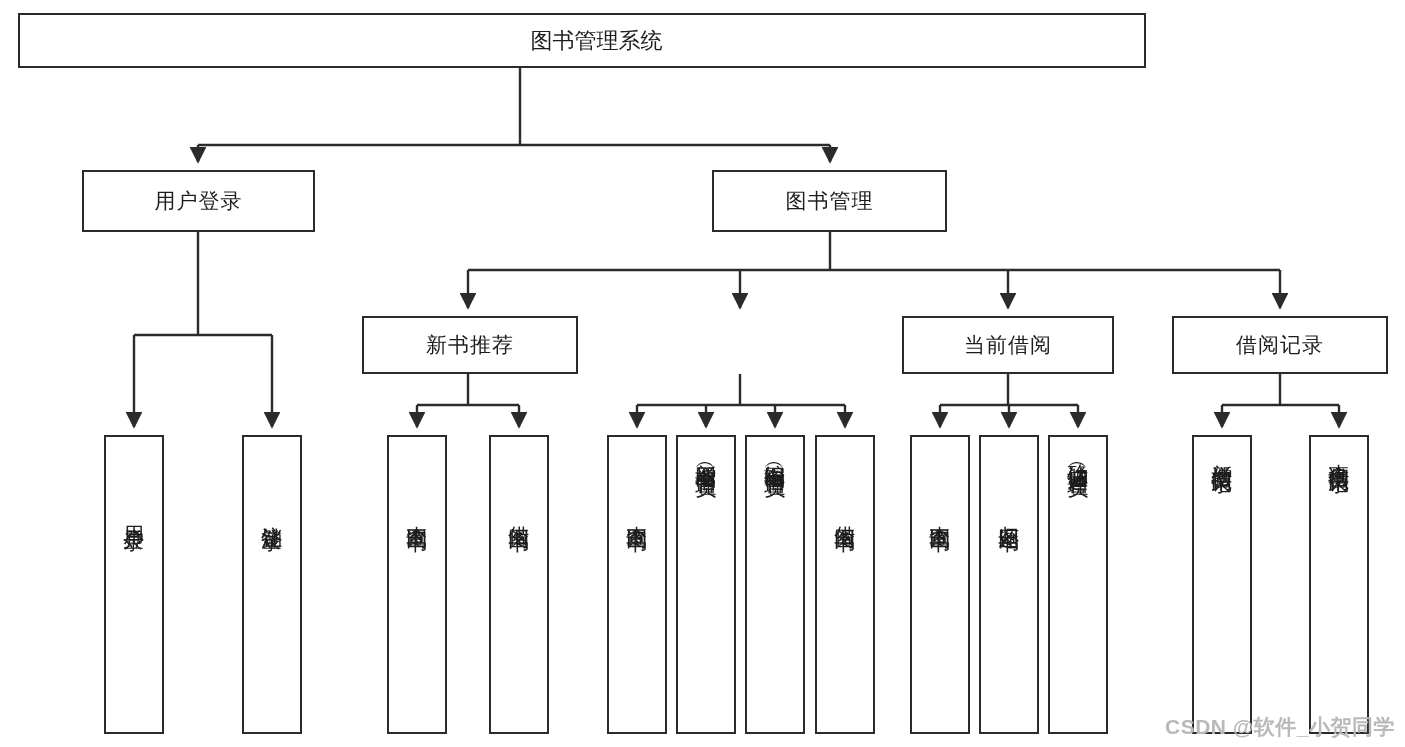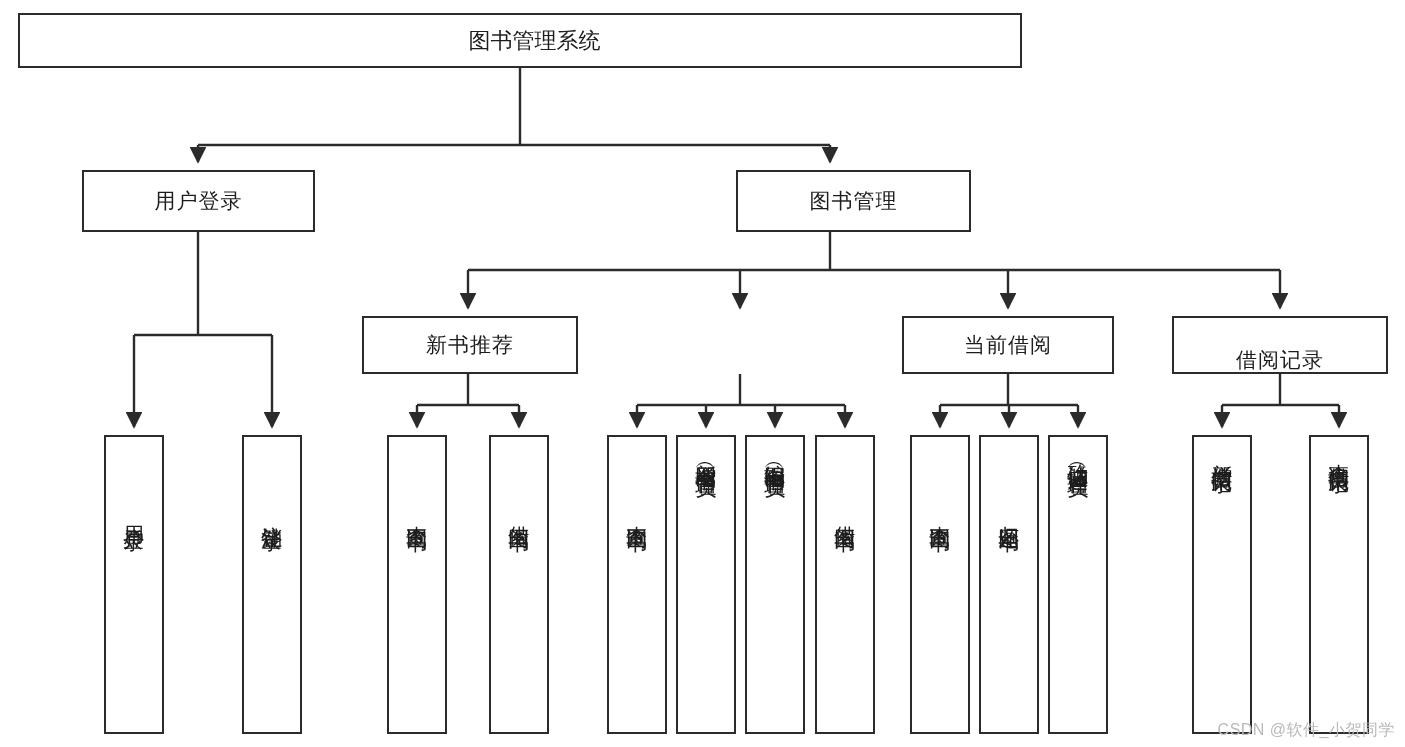--- a/index.html
+++ b/index.html
@@ -60,24 +60,25 @@
   .node.leaf.mid {
     padding-top: 72px;
   }
   .node.leaf.tall {
     padding-top: 10px;
   }
   .watermark {
     position: absolute;
     right: 10px;
     bottom: 6px;
-    font-size: 16px;
+    font-size: 21px;
     color: #b9b9b9;
     letter-spacing: 0.5px;
     white-space: nowrap;
+    font-weight: bold;
   }
 </style>
 </head>
 <body>
 
 <div id="canvas">
 
   <svg id="edges" viewBox="0 0 1405 747" width="1405" height="747">
     <defs>
       <marker id="arrow" viewBox="0 0 10 10" refX="9" refY="5" markerWidth="7" markerHeight="7" orient="auto-start-reverse">
@@ -121,38 +122,38 @@
       <path d="M 1009 405 L 1009 427" marker-end="url(#arrow)"></path>
       <path d="M 1078 405 L 1078 427" marker-end="url(#arrow)"></path>
 
       <path d="M 1280 374 L 1280 405"></path>
       <path d="M 1222 405 L 1339 405"></path>
       <path d="M 1222 405 L 1222 427" marker-end="url(#arrow)"></path>
       <path d="M 1339 405 L 1339 427" marker-end="url(#arrow)"></path>
     </g>
   </svg>
 
-  <div class="node root" style="left:18px; top:13px; width:1004px; height:55px;padding-left:29px;">
+  <div class="node root" style="left:18px; top:13px; width:1128px; height:55px;padding-left:29px;">
     <span>图书管理系统</span>
   </div>
 
   <div class="node h" style="left:82px; top:170px; width:233px; height:62px;">
     <span>用户登录</span>
   </div>
-  <div class="node h" style="left:712px; top:170px; width:235px; height:62px;margin-left:24px;">
+  <div class="node h" style="left:712px; top:170px; width:235px; height:62px;">
     <span>图书管理</span>
   </div>
 
   <div class="node h" style="left:362px; top:316px; width:216px; height:58px;">
     <span>新书推荐</span>
   </div>
   <div class="node h" style="left:902px; top:316px; width:212px; height:58px;justify-content:center;">
     <span>当前借阅</span>
   </div>
-  <div class="node h" style="left:1172px; top:316px; width:216px; height:58px;align-items:flex-end;">
+  <div class="node h" style="left:1172px; top:316px; width:216px; height:58px;">
     <span>借阅记录</span>
   </div>
 
   <div class="node leaf mid" style="left:104px; top:435px; width:60px; height:299px;">
     <span class="vtext">用户登录</span>
   </div>
   <div class="node leaf mid" style="left:242px; top:435px; width:60px; height:299px;">
     <span class="vtext">注销登录</span>
   </div>
 

